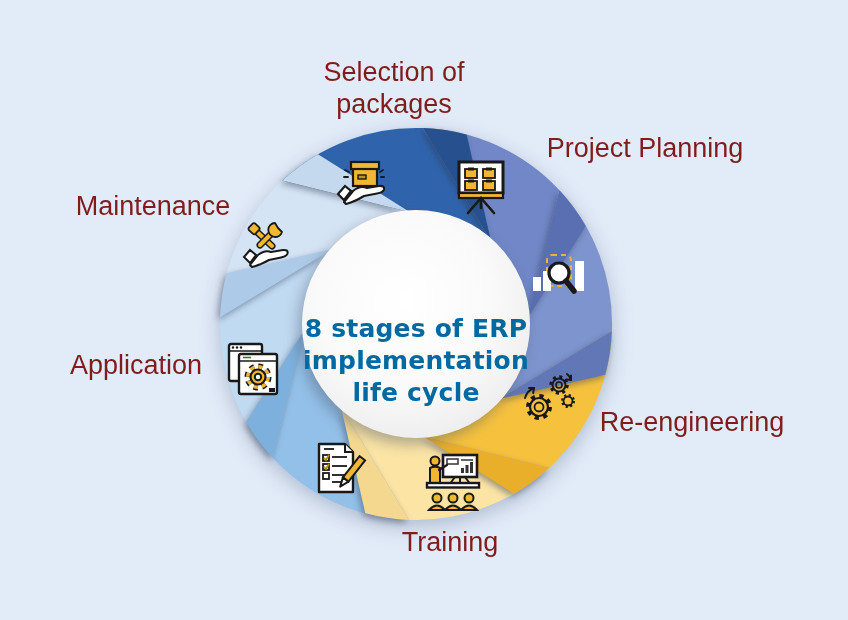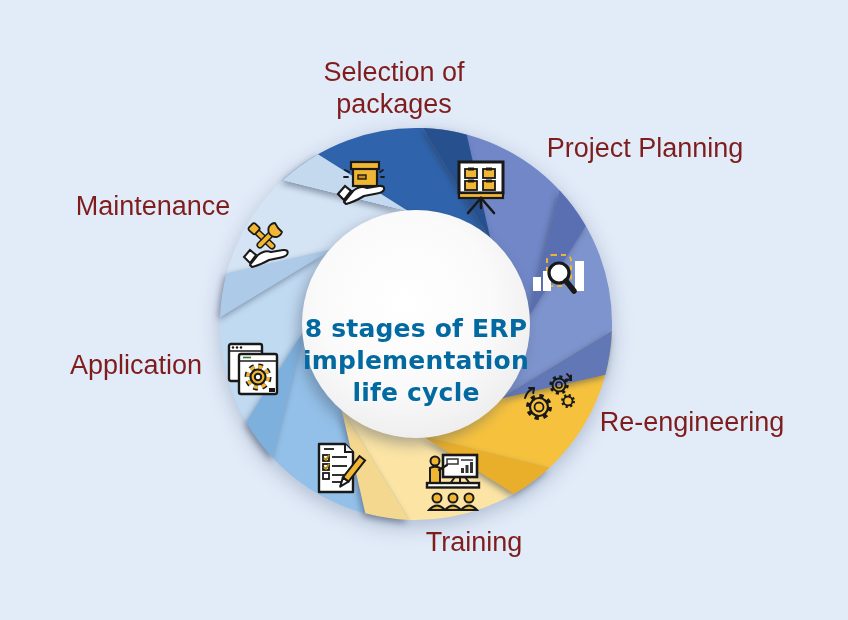--- a/index.html
+++ b/index.html
@@ -70,21 +70,21 @@
   <div class="seg-label" style="left:394px;top:56px">
     <span>Selection of</span>
     <span>packages</span>
   </div>
   <div class="seg-label" style="left:645px;top:132px">
     <span>Project Planning</span>
   </div>
   <div class="seg-label" style="left:692px;top:406px">
     <span>Re-engineering</span>
   </div>
-  <div class="seg-label" style="left:474px;top:526px">
+  <div class="seg-label" style="left:450px;top:526px">
     <span>Training</span>
   </div>
   <div class="seg-label" style="left:136px;top:349px">
     <span>Application</span>
   </div>
   <div class="seg-label" style="left:153px;top:190px">
     <span>Maintenance</span>
   </div>
 
   <div class="icon" style="left:336px;top:156px">

